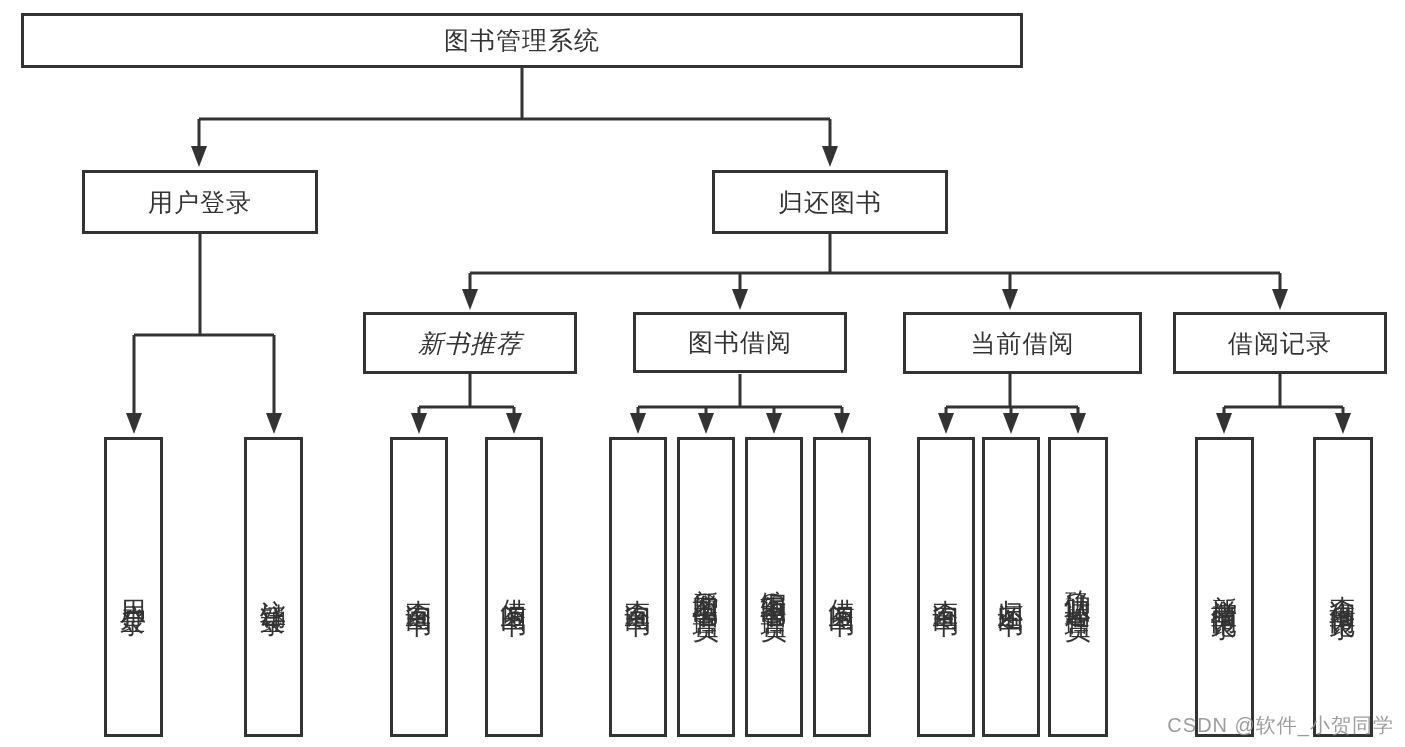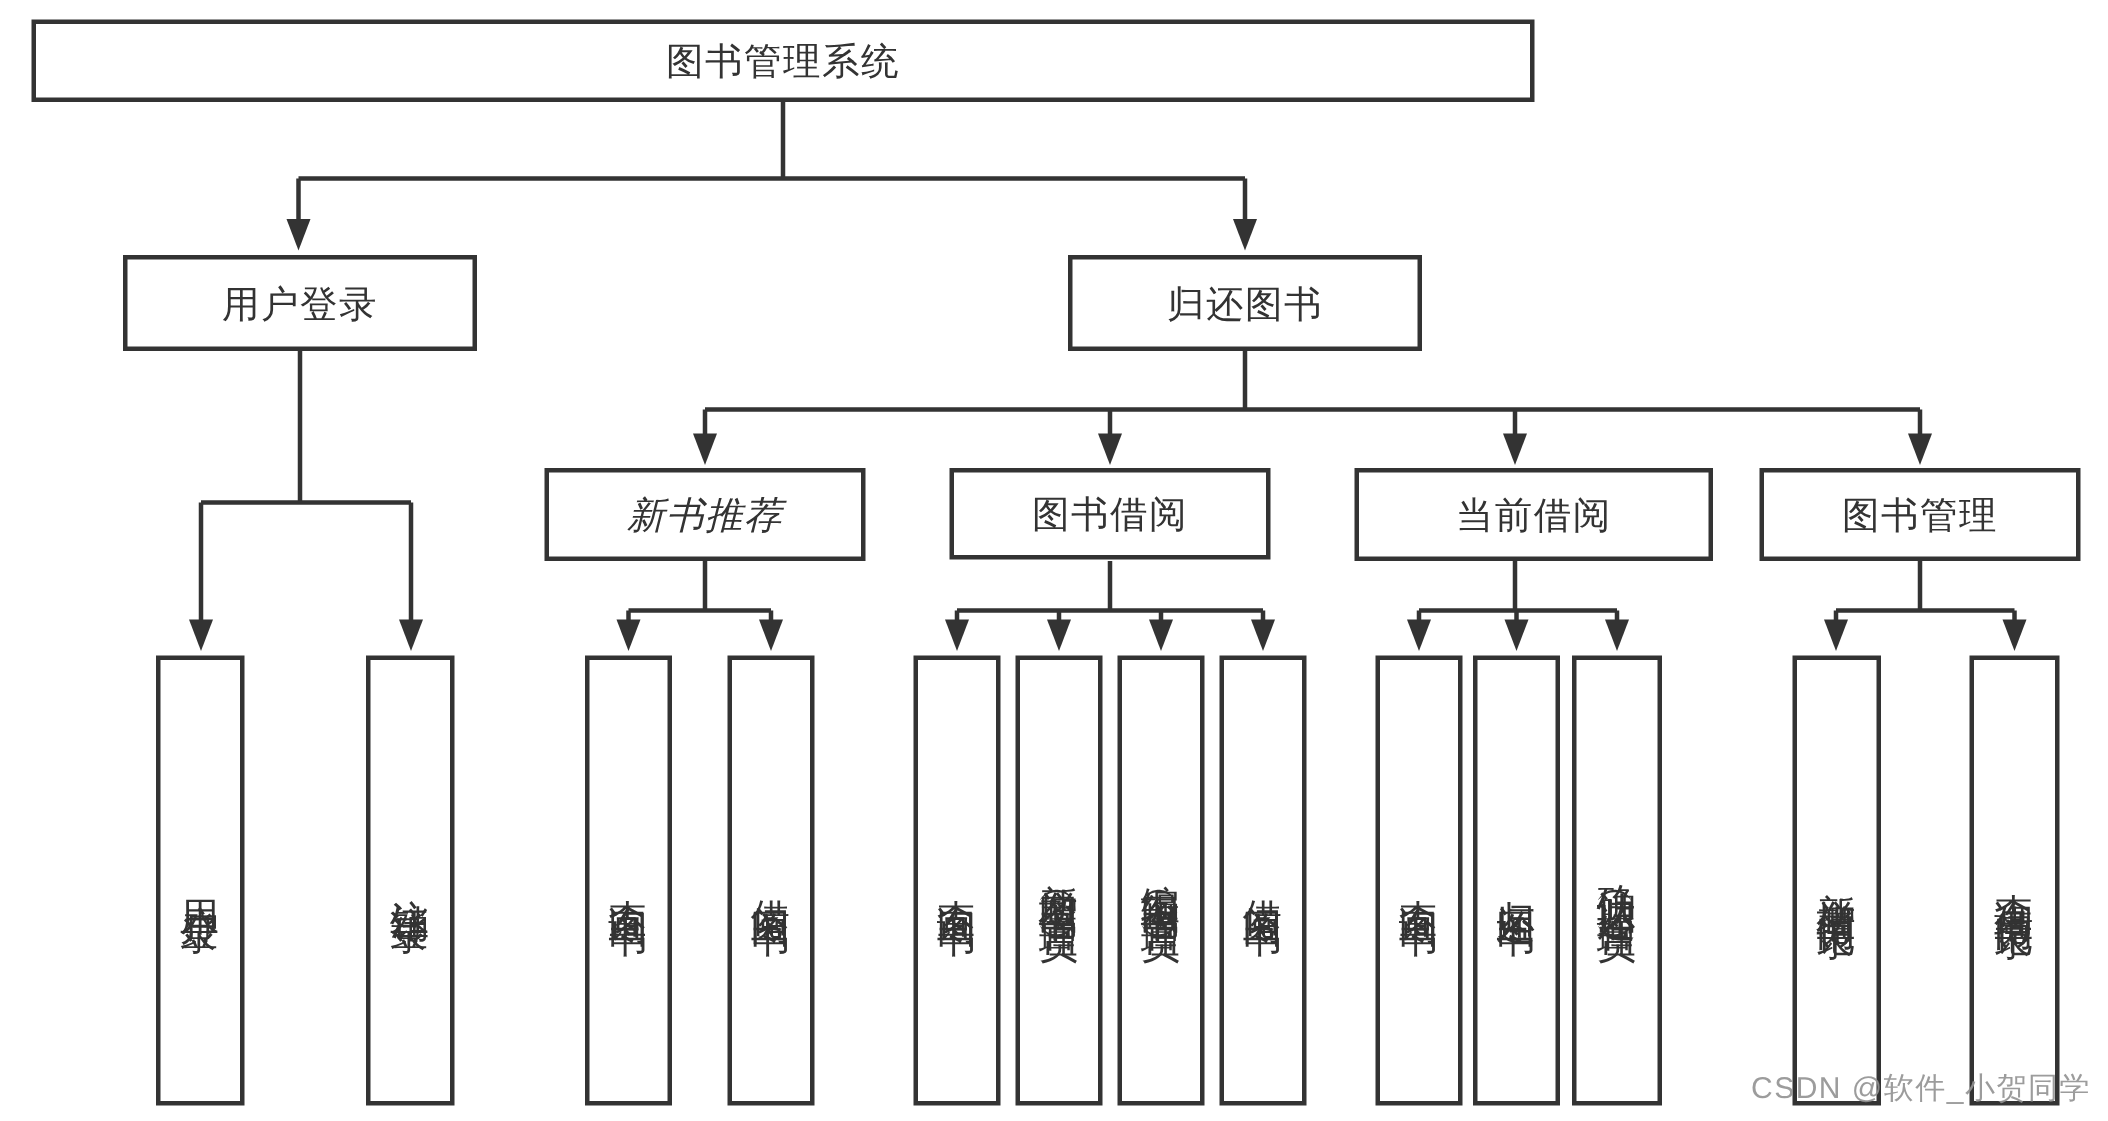--- a/index.html
+++ b/index.html
@@ -124,21 +124,21 @@
   <div class="node hnode" style="left:363px; top:312px; width:214px; height:62px;font-style:italic;">
     <span>新书推荐</span>
   </div>
   <div class="node hnode" style="left:633px; top:312px; width:214px; height:61px;">
     <span>图书借阅</span>
   </div>
   <div class="node hnode" style="left:903px; top:312px; width:239px; height:62px;">
     <span>当前借阅</span>
   </div>
   <div class="node hnode" style="left:1173px; top:312px; width:214px; height:62px;">
-    <span>图书管理</span>
+    <span>借阅记录</span>
   </div>
 
   <div class="node leaf" style="left:104px; top:437px; width:59px; height:300px;">
     <span class="vtext">用户登录</span>
   </div>
   <div class="node leaf" style="left:244px; top:437px; width:59px; height:300px;">
     <span class="vtext">注销登录</span>
   </div>
 
   <div class="node leaf" style="left:390px; top:437px; width:58px; height:300px;">

